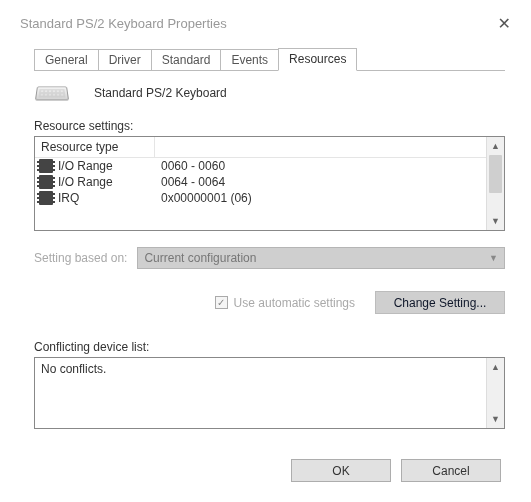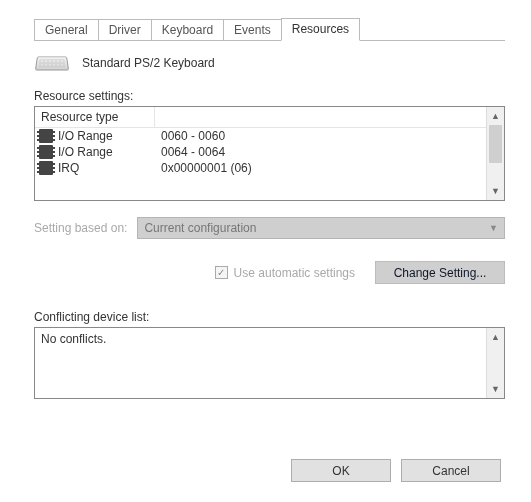--- a/index.html
+++ b/index.html
@@ -59,21 +59,21 @@
   .tab.active {
     border-bottom: 1px solid #fff;
     margin-bottom: -1px;
     height: 23px;
     color: #333;
     z-index: 2;
   }
   .device-row {
     display: flex;
     align-items: center;
-    gap: 14px;
+    gap: 26px;
     margin: 14px 2px 18px 2px;
   }
   .kbd-icon {
     width: 32px;
     height: 16px;
     background: linear-gradient(#f5f5f5, #d5d5d5);
     border: 1px solid #999;
     border-radius: 2px;
     transform: perspective(60px) rotateX(30deg);
     position: relative;
@@ -250,27 +250,31 @@
     bottom: 20px;
     display: flex;
     gap: 10px;
     border-radius: 6px;
   }
 </style>
 </head>
 <body>
 
 <div class="window">
+  <div class="titlebar">
+    <span>Standard PS/2 Keyboard Properties</span>
+    <span class="close-x">✕</span>
+  </div>
 
   <div class="content">
 
     <div class="tabs">
       <div class="tab">General</div>
       <div class="tab">Driver</div>
-      <div class="tab">Keyboard</div>
+      <div class="tab">Standard</div>
       <div class="tab">Events</div>
       <div class="tab active">Resources</div>
     </div>
 
     <div class="device-row">
       <span class="kbd-icon"></span>
       <span>Standard PS/2 Keyboard</span>
     </div>
 
     <div class="section-label">Resource settings:</div>

